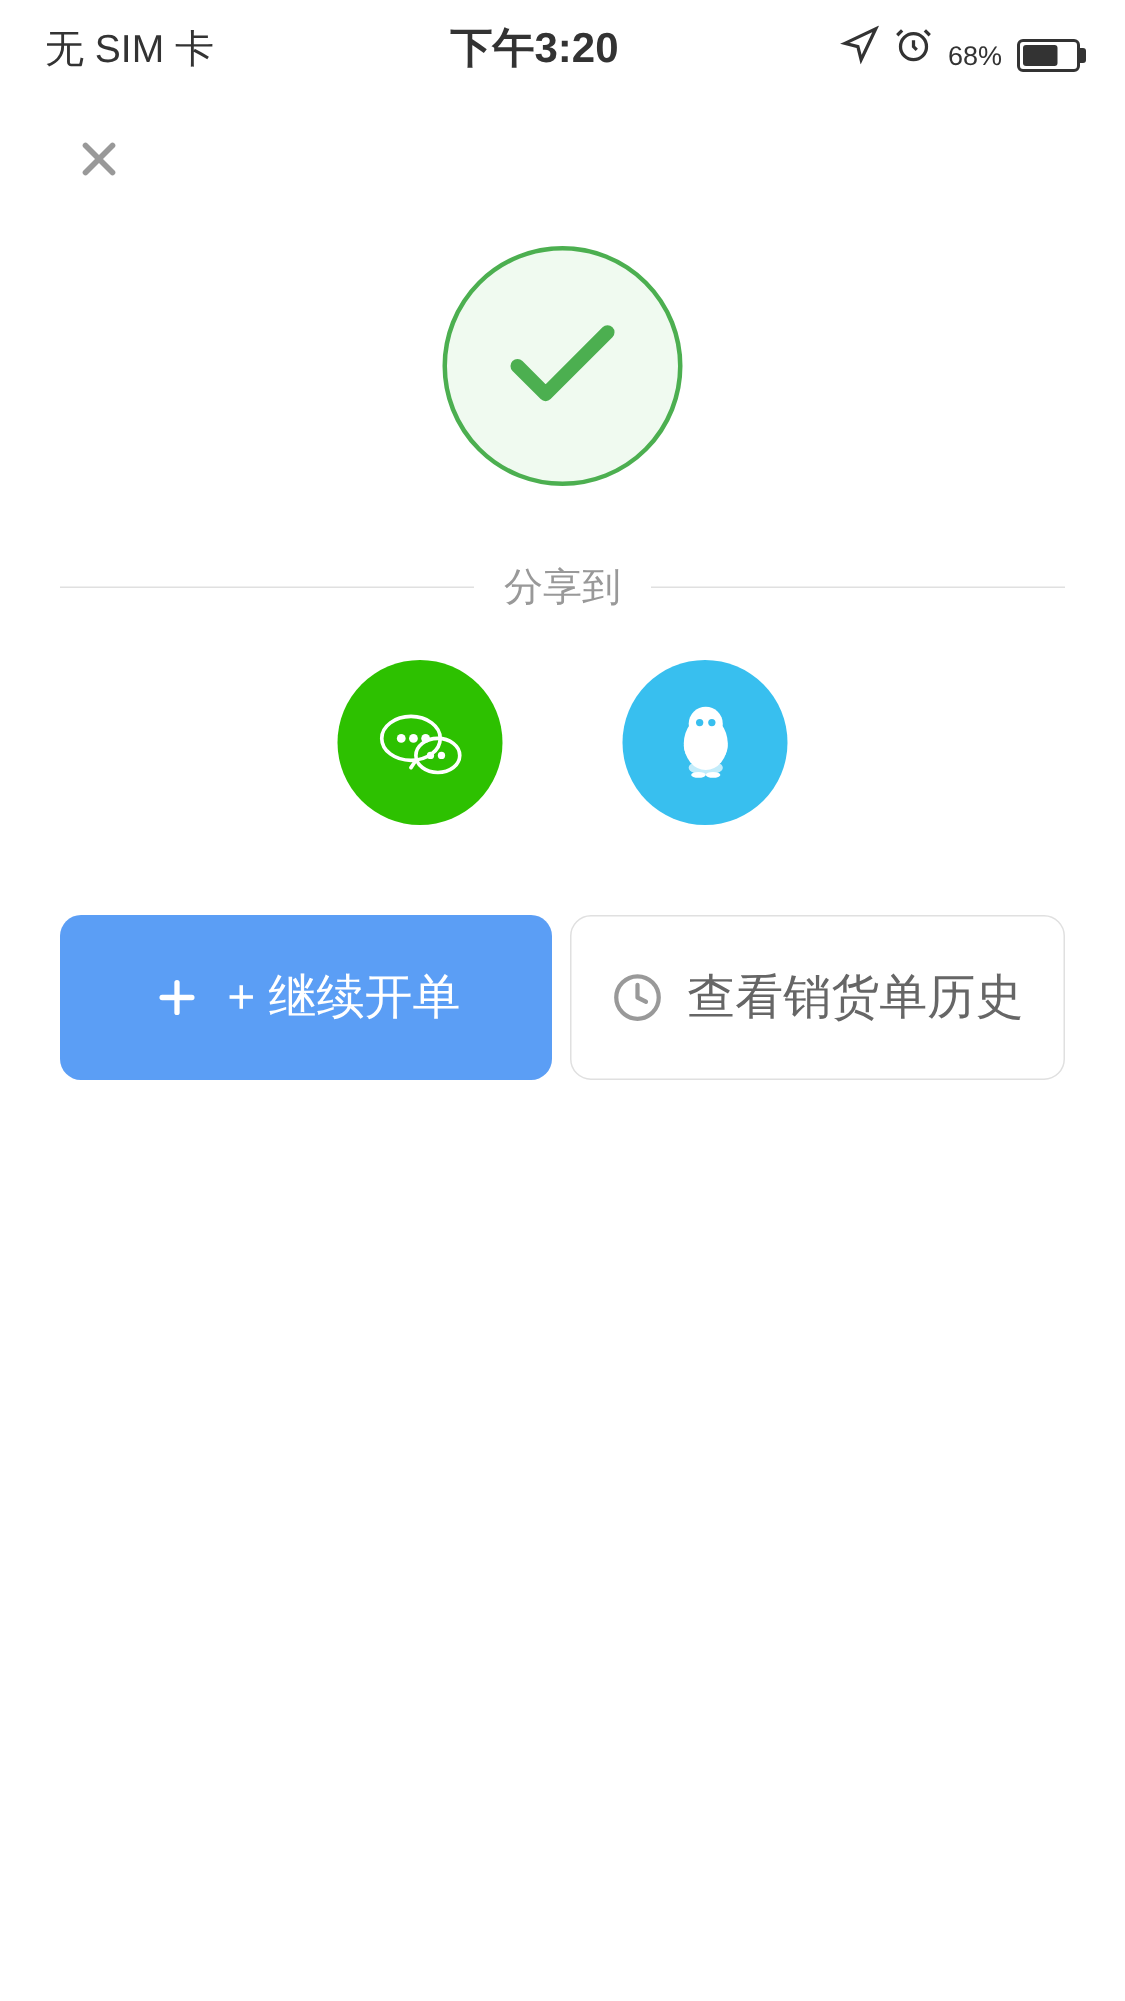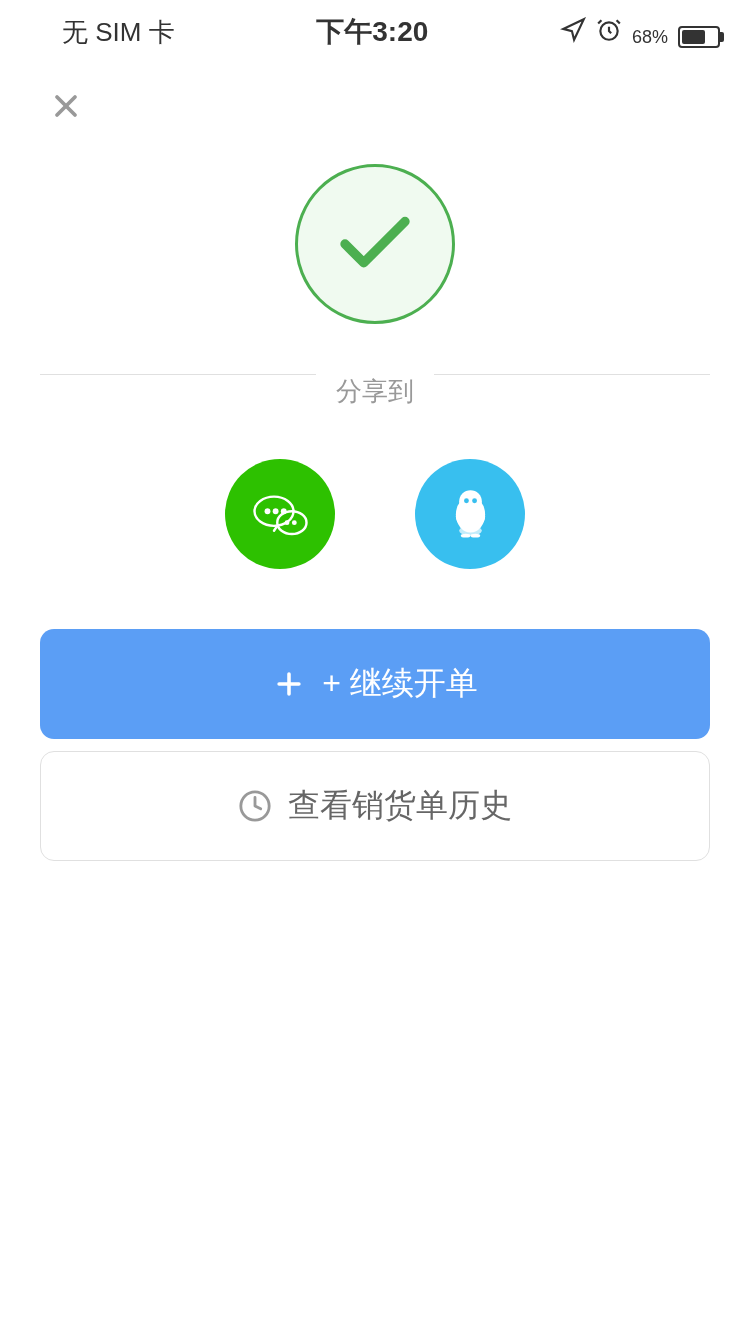--- a/index.html
+++ b/index.html
@@ -22,21 +22,20 @@
       justify-content: space-between;
       padding: 0 30px;
       background: #fff;
     }
     .status-left {
       display: flex;
       align-items: flex-end;
       gap: 10px;
       font-size: 26px;
       color: #333;
-      margin-left: 32px;
     }
     .status-center {
       font-size: 28px;
       font-weight: 700;
       color: #333;
     }
     .status-right {
       display: flex;
       align-items: flex-end;
       gap: 10px;
@@ -95,22 +94,23 @@
     }
 
     
     .share-section {
       width: 100%;
       padding: 0 40px;
       margin-bottom: 60px;
     }
     .share-divider {
       display: flex;
+      align-items: center;
       gap: 20px;
-      margin-bottom: 50px;
+      margin-bottom: 31px;
     }
     .divider-line {
       flex: 1;
       height: 1px;
       background: #e0e0e0;
     }
     .share-label {
       font-size: 26px;
       color: #999;
       white-space: nowrap;
@@ -139,21 +139,21 @@
       width: 65px;
       height: 65px;
       fill: white;
     }
 
     
     .action-buttons {
       width: 100%;
       padding: 0 40px;
       display: flex;
-      flex-direction: column;
+      flex-direction: row;
       gap: 12px;
       border-radius: 17px;
     }
     .action-btn {
       width: 100%;
       height: 110px;
       border-radius: 14px;
       display: flex;
       align-items: center;
       justify-content: center;

